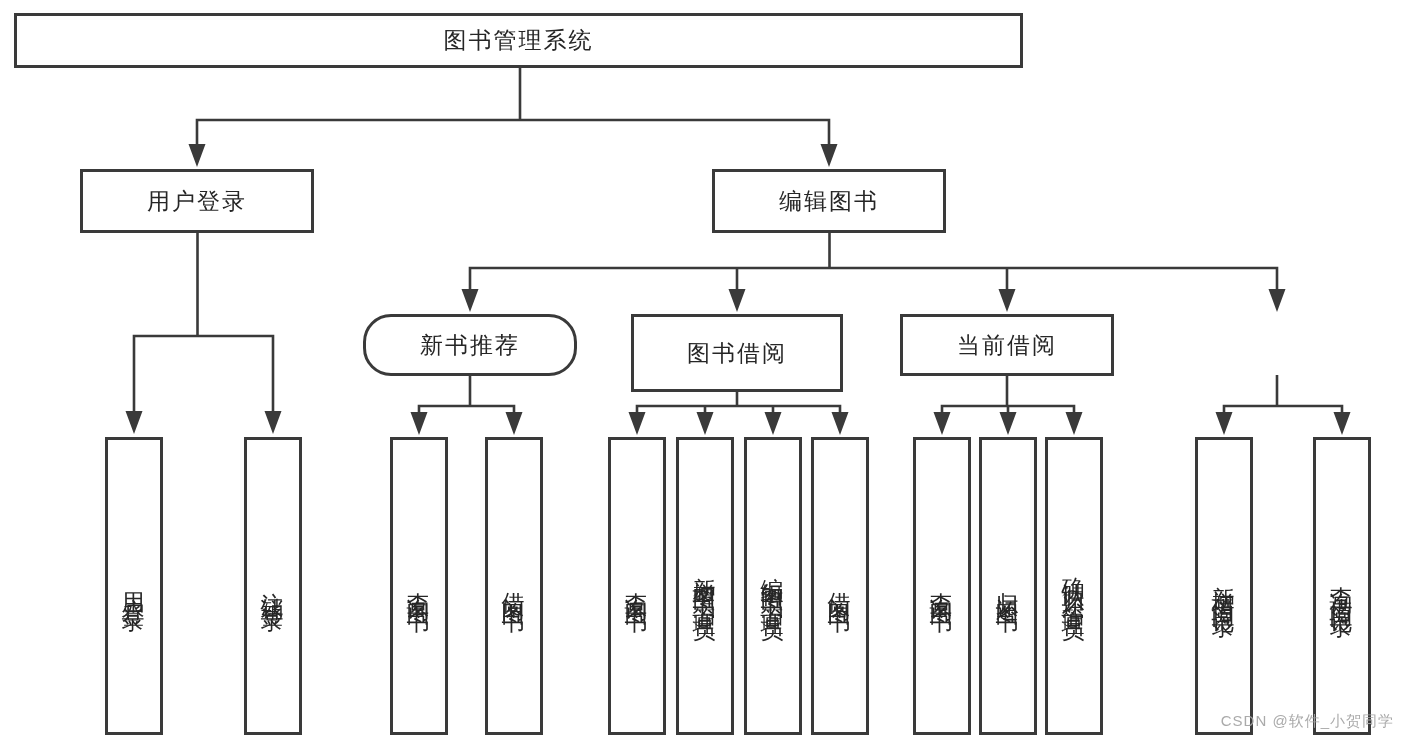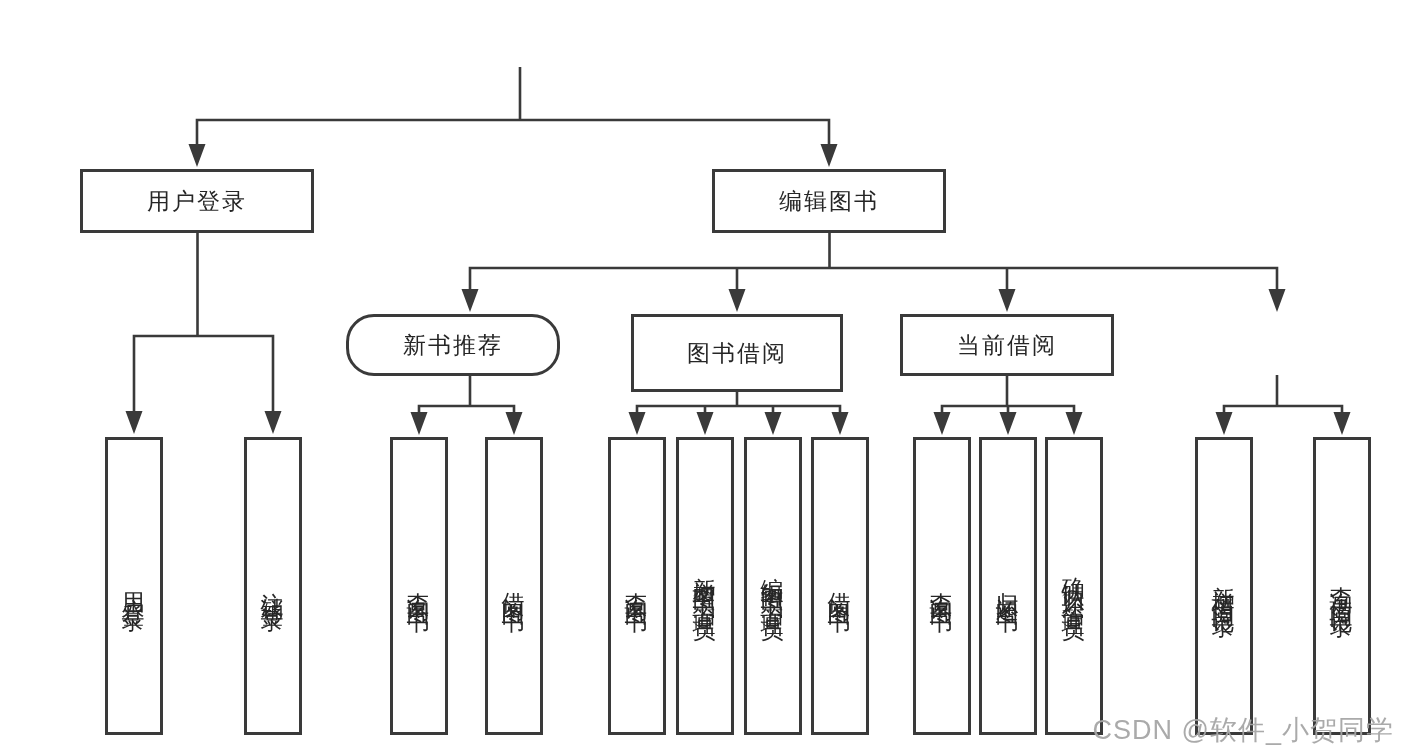--- a/index.html
+++ b/index.html
@@ -58,21 +58,21 @@
     justify-content: center;
     font-size: 23px;
     letter-spacing: 6px;
     color: #262626;
     white-space: nowrap;
   }
   .watermark {
     position: absolute;
     top: 712px;
     right: 11px;
-    font-size: 27px;
+    font-size: 15px;
     letter-spacing: 1px;
     color: rgba(165, 165, 165, 0.95);
     white-space: nowrap;
   }
 </style>
 </head>
 <body>
 
 <div class="canvas">
 
@@ -126,25 +126,26 @@
       M696.5 412 L713.5 412 L705 435 Z
       M764.5 412 L781.5 412 L773 435 Z
       M831.5 412 L848.5 412 L840 435 Z
       M933.5 412 L950.5 412 L942 435 Z
       M999.5 412 L1016.5 412 L1008 435 Z
       M1065.5 412 L1082.5 412 L1074 435 Z
       M1215.5 412 L1232.5 412 L1224 435 Z
       M1333.5 412 L1350.5 412 L1342 435 Z"></path>
   </svg>
 
+  <div class="hbox" style="left:14px; top:13px; width:1009px; height:55px;">图书管理系统</div>
 
   <div class="hbox" style="left:80px; top:169px; width:234px; height:64px;">用户登录</div>
   <div class="hbox" style="left:712px; top:169px; width:234px; height:64px;">编辑图书</div>
 
-  <div class="hbox" style="left:346px; top:314px; width:214px; height:62px;border-radius:28px;">新书推荐</div>
+  <div class="hbox" style="left:363px; top:314px; width:214px; height:62px;border-radius:28px;">新书推荐</div>
   <div class="hbox" style="left:631px; top:314px; width:212px; height:78px;">图书借阅</div>
   <div class="hbox" style="left:900px; top:314px; width:214px; height:62px;">当前借阅</div>
 
   <div class="vbox" style="left:105px;">用户登录</div>
   <div class="vbox" style="left:244px;">注销登录</div>
 
   <div class="vbox" style="left:390px;">查询图书</div>
   <div class="vbox" style="left:485px;">借阅图书</div>
 
   <div class="vbox" style="left:608px;">查询图书</div>

